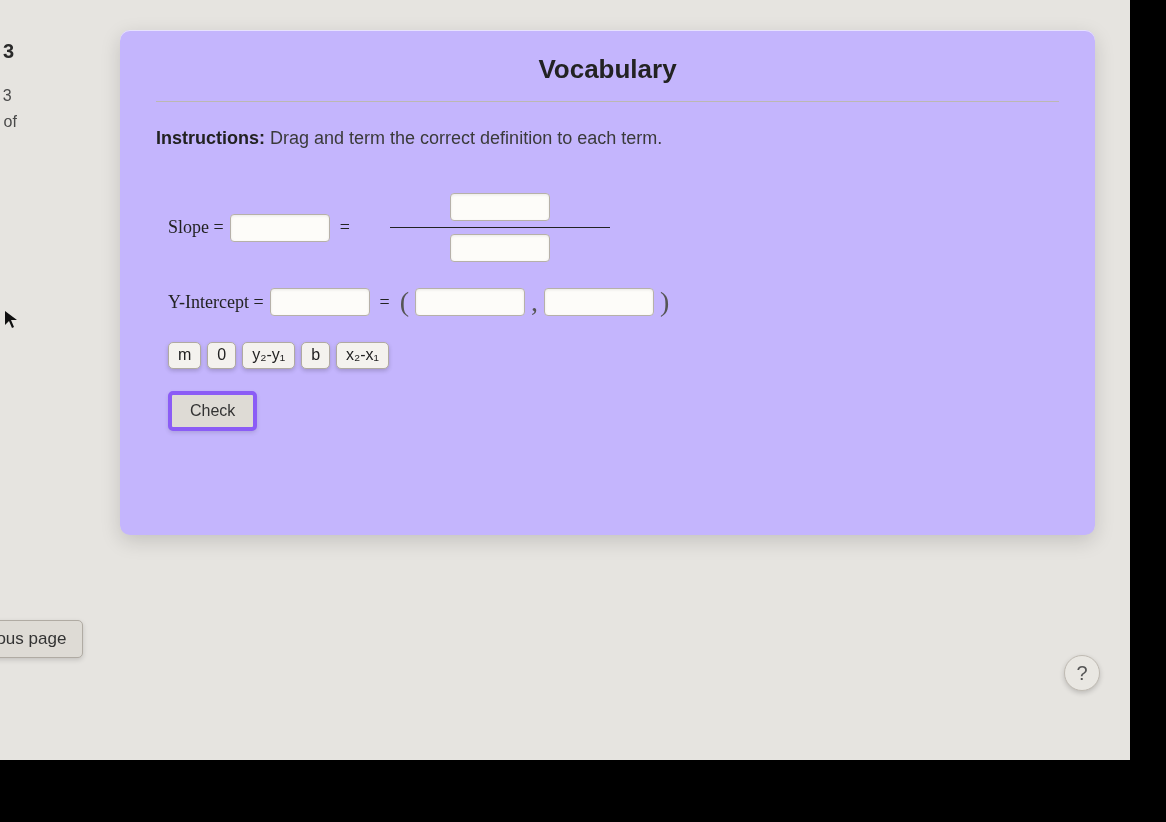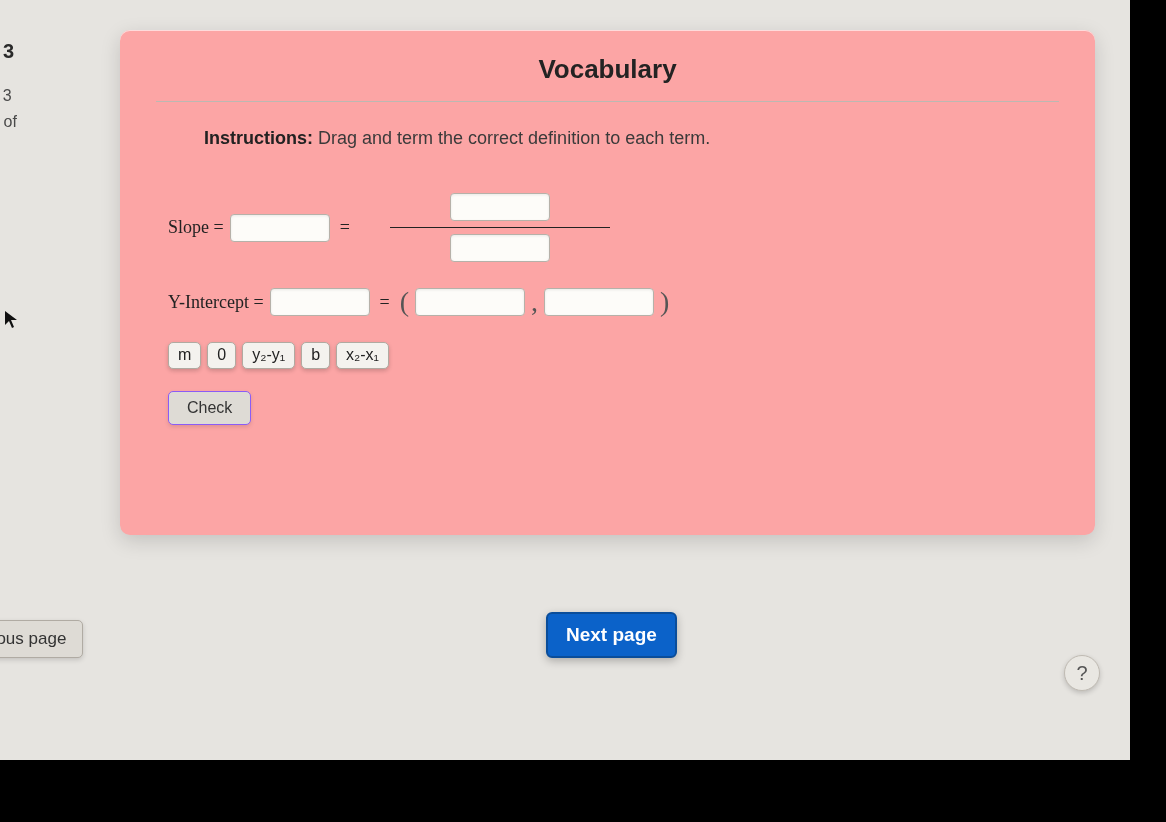--- a/index.html
+++ b/index.html
@@ -36,21 +36,21 @@
     font-size: 18px;
     color: #111;
     pointer-events: none;
   }
   .card {
     position: absolute;
     left: 120px;
     top: 30px;
     width: 975px;
     height: 505px;
-    background: #fca5a5;
+    background: #c4b5fd;
     border-radius: 10px;
     box-shadow: 0 6px 20px rgba(0,0,0,0.15), inset 0 1px 0 rgba(255,255,255,0.6);
     padding: 24px 36px 20px 36px;
   }
   .card h2 {
     text-align: center;
     font-size: 26px;
     font-weight: 700;
     color: #232323;
     margin-bottom: 16px;
@@ -58,21 +58,21 @@
   .card hr {
     border: none;
     border-top: 1px solid #bcb8b2;
     margin-bottom: 26px;
   }
   .instructions {
     font-size: 18px;
     color: #3a3a3a;
     margin-bottom: 44px;
   }
-  .instructions b { color: #222; margin-left: 48px; }
+  .instructions b { color: #222; }
   .rows { margin-left: 12px; }
   .row {
     display: flex;
     align-items: center;
     margin-bottom: 26px;
     font-size: 18px;
     color: #222;
     font-family: Liberation Serif, serif;
   }
   .row .label { margin-right: 6px; }
@@ -121,21 +121,21 @@
     padding: 3px 9px 4px;
     font-size: 16px;
     color: #222;
     box-shadow: 0 2px 4px rgba(0,0,0,0.18);
     cursor: grab;
     white-space: nowrap;
   }
   
   .check-btn {
     background: #dedbd5;
-    border: 1px solid #8b5cf6;
+    border: 4px solid #8b5cf6;
     border-radius: 5px;
     padding: 7px 18px;
     font-size: 16px;
     color: #333;
     cursor: pointer;
     box-shadow: 0 2px 4px rgba(0,0,0,0.12);
   }
   
   .prev-btn {
     position: absolute;
@@ -240,16 +240,15 @@
         <span class="chip">y₂-y₁</span>
         <span class="chip">b</span>
         <span class="chip">x₂-x₁</span>
       </div>
 
       <button class="check-btn">Check</button>
     </div>
   </div>
 
   <button class="prev-btn">revious page</button>
-  <button class="next-btn">Next page</button>
   <button class="help-btn">?</button>
 
 </div>
 
 </body></html>

